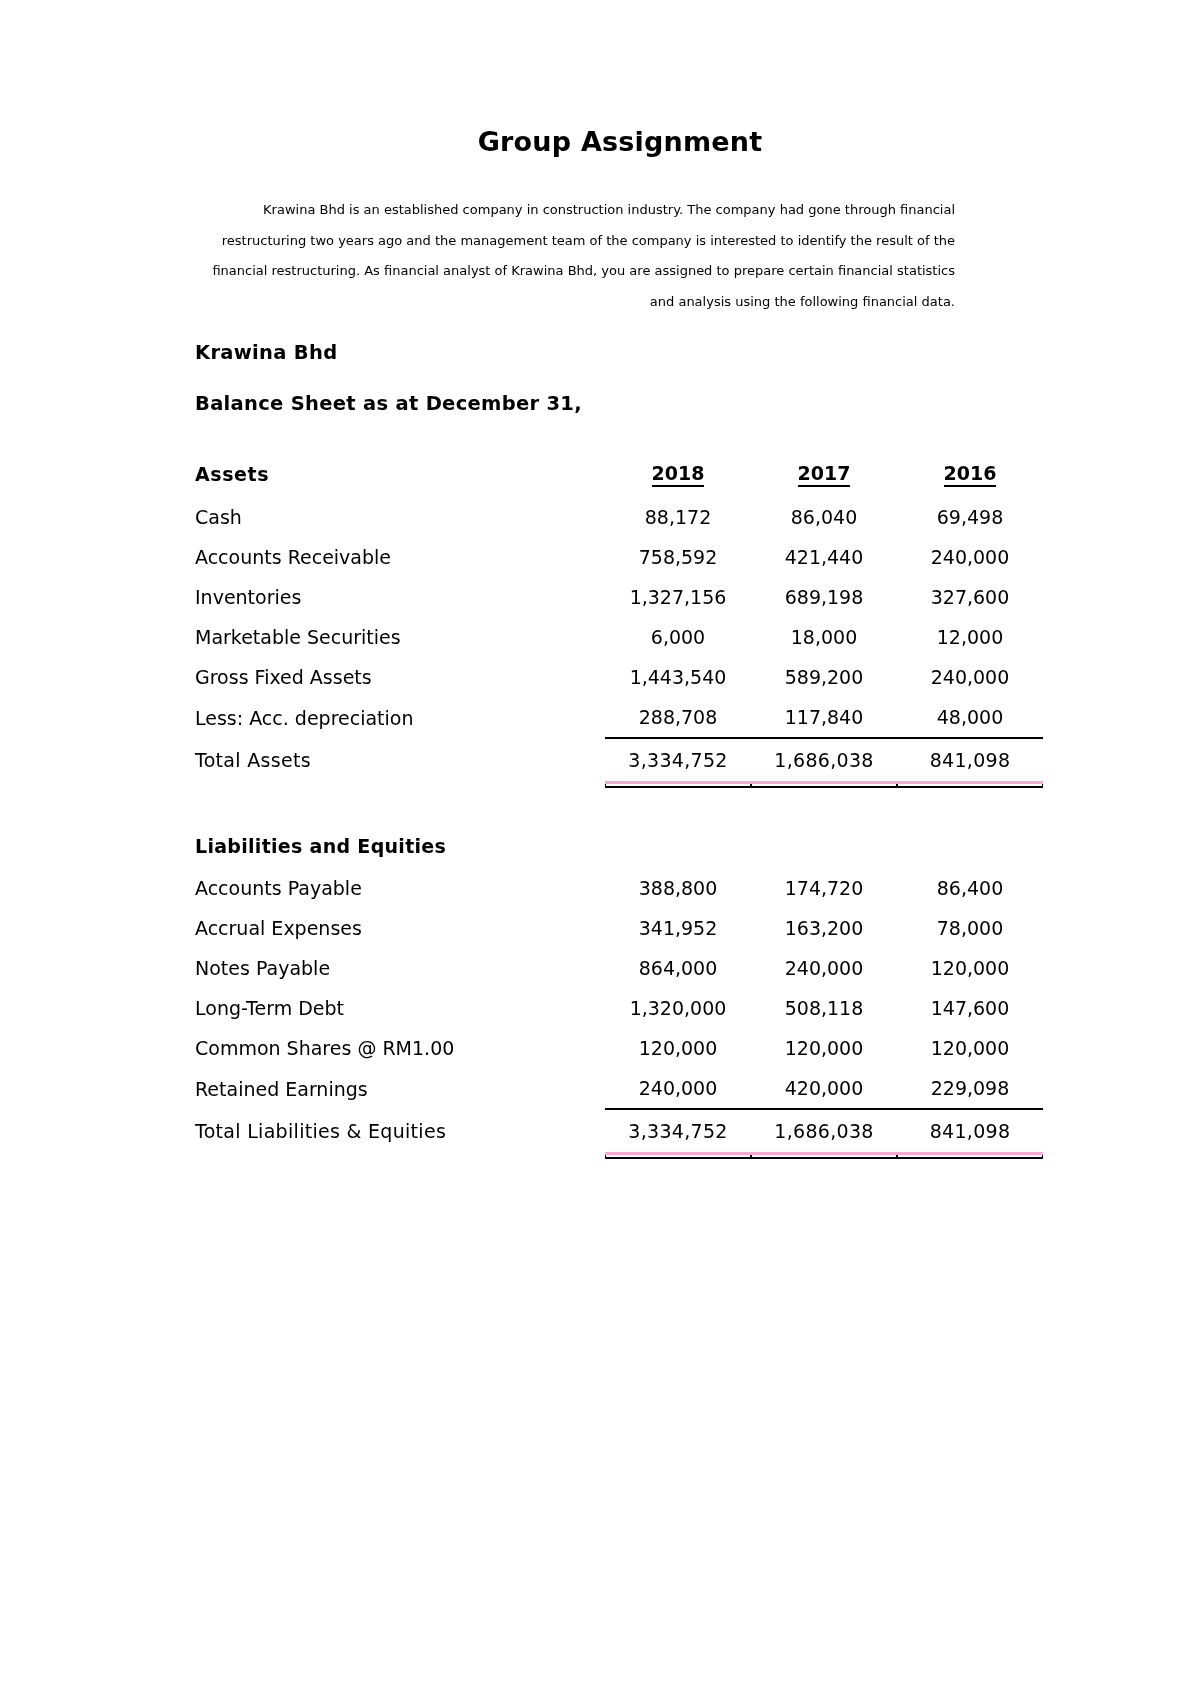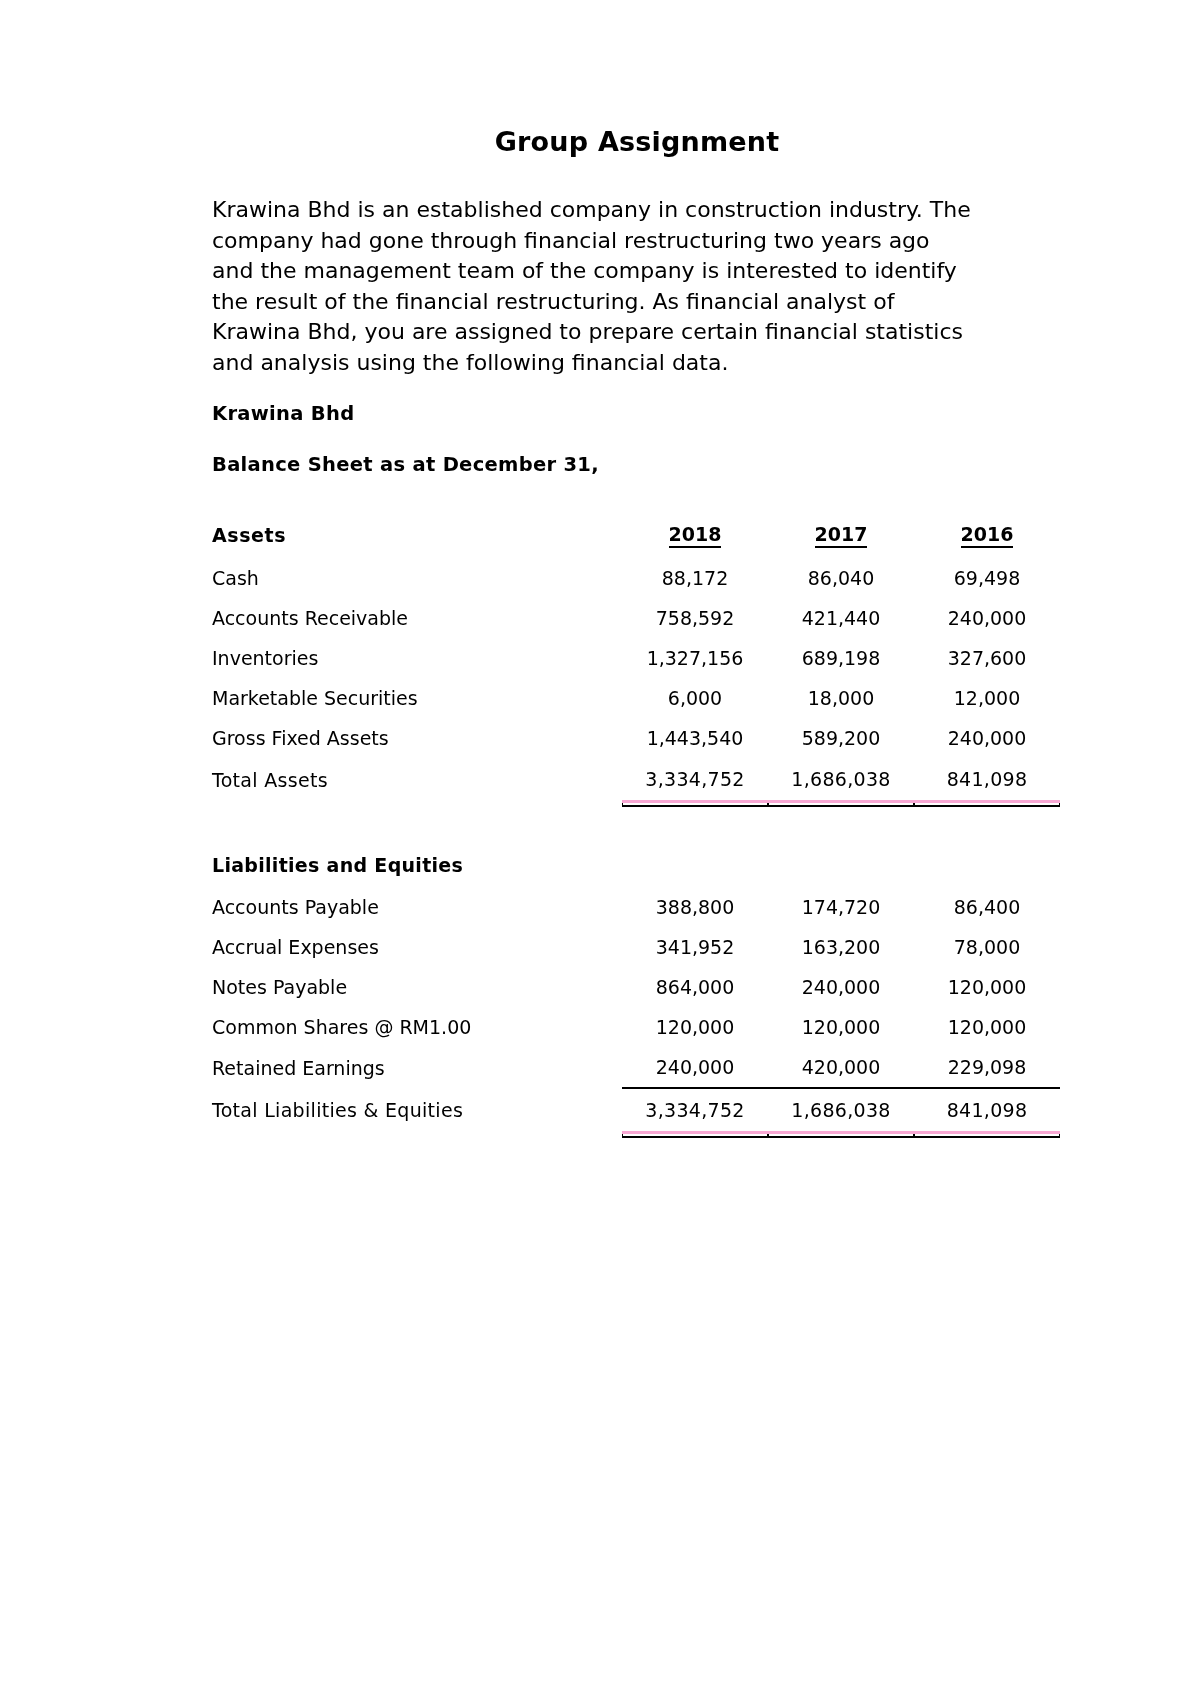--- a/index.html
+++ b/index.html
@@ -15,37 +15,37 @@
     position: relative;
     width: 1200px;
     height: 1698px;
     background: #ffffff;
     box-sizing: border-box;
     padding: 0;
     overflow: hidden;
   }
   .content {
     position: absolute;
-    left: 212px;
+    left: 195px;
     top: 126px;
     width: 850px;
   }
   .doc-title {
     font-size: 27px;
     font-weight: bold;
     text-align: center;
     letter-spacing: 0.2px;
     margin: 0 0 38px 0;
     font-family: "DejaVu Sans", "Liberation Sans", sans-serif;
   }
   .intro {
-    font-size: 22px;
+    font-size: 13px;
     line-height: 30.5px;
     margin: 0 0 24px 0;
-    text-align: left;
+    text-align: right;
     width: 760px;
   }
   .sub-head {
     font-size: 19.5px;
     font-weight: bold;
     margin: 0 0 28px 0;
     letter-spacing: 0.3px;
   }
   .sub-head.tight {
     margin-bottom: 33px;
@@ -158,20 +158,26 @@
           <td class="num">12,000</td>
         </tr>
 
         <tr>
           <td class="lbl">Gross Fixed Assets</td>
           <td class="num">1,443,540</td>
           <td class="num">589,200</td>
           <td class="num">240,000</td>
         </tr>
 
+        <tr class="subtotal">
+          <td class="lbl">Less: Acc. depreciation</td>
+          <td class="num">288,708</td>
+          <td class="num">117,840</td>
+          <td class="num">48,000</td>
+        </tr>
 
         <tr class="total">
           <td class="lbl">Total Assets</td>
           <td class="num">3,334,752</td>
           <td class="num">1,686,038</td>
           <td class="num">841,098</td>
         </tr>
 
         <tr class="gap">
           <td class="lbl">&nbsp;</td>
@@ -201,20 +207,26 @@
           <td class="num">78,000</td>
         </tr>
 
         <tr>
           <td class="lbl">Notes Payable</td>
           <td class="num">864,000</td>
           <td class="num">240,000</td>
           <td class="num">120,000</td>
         </tr>
 
+        <tr>
+          <td class="lbl">Long-Term Debt</td>
+          <td class="num">1,320,000</td>
+          <td class="num">508,118</td>
+          <td class="num">147,600</td>
+        </tr>
 
         <tr>
           <td class="lbl">Common Shares @ RM1.00</td>
           <td class="num">120,000</td>
           <td class="num">120,000</td>
           <td class="num">120,000</td>
         </tr>
 
 
         <tr class="subtotal">

